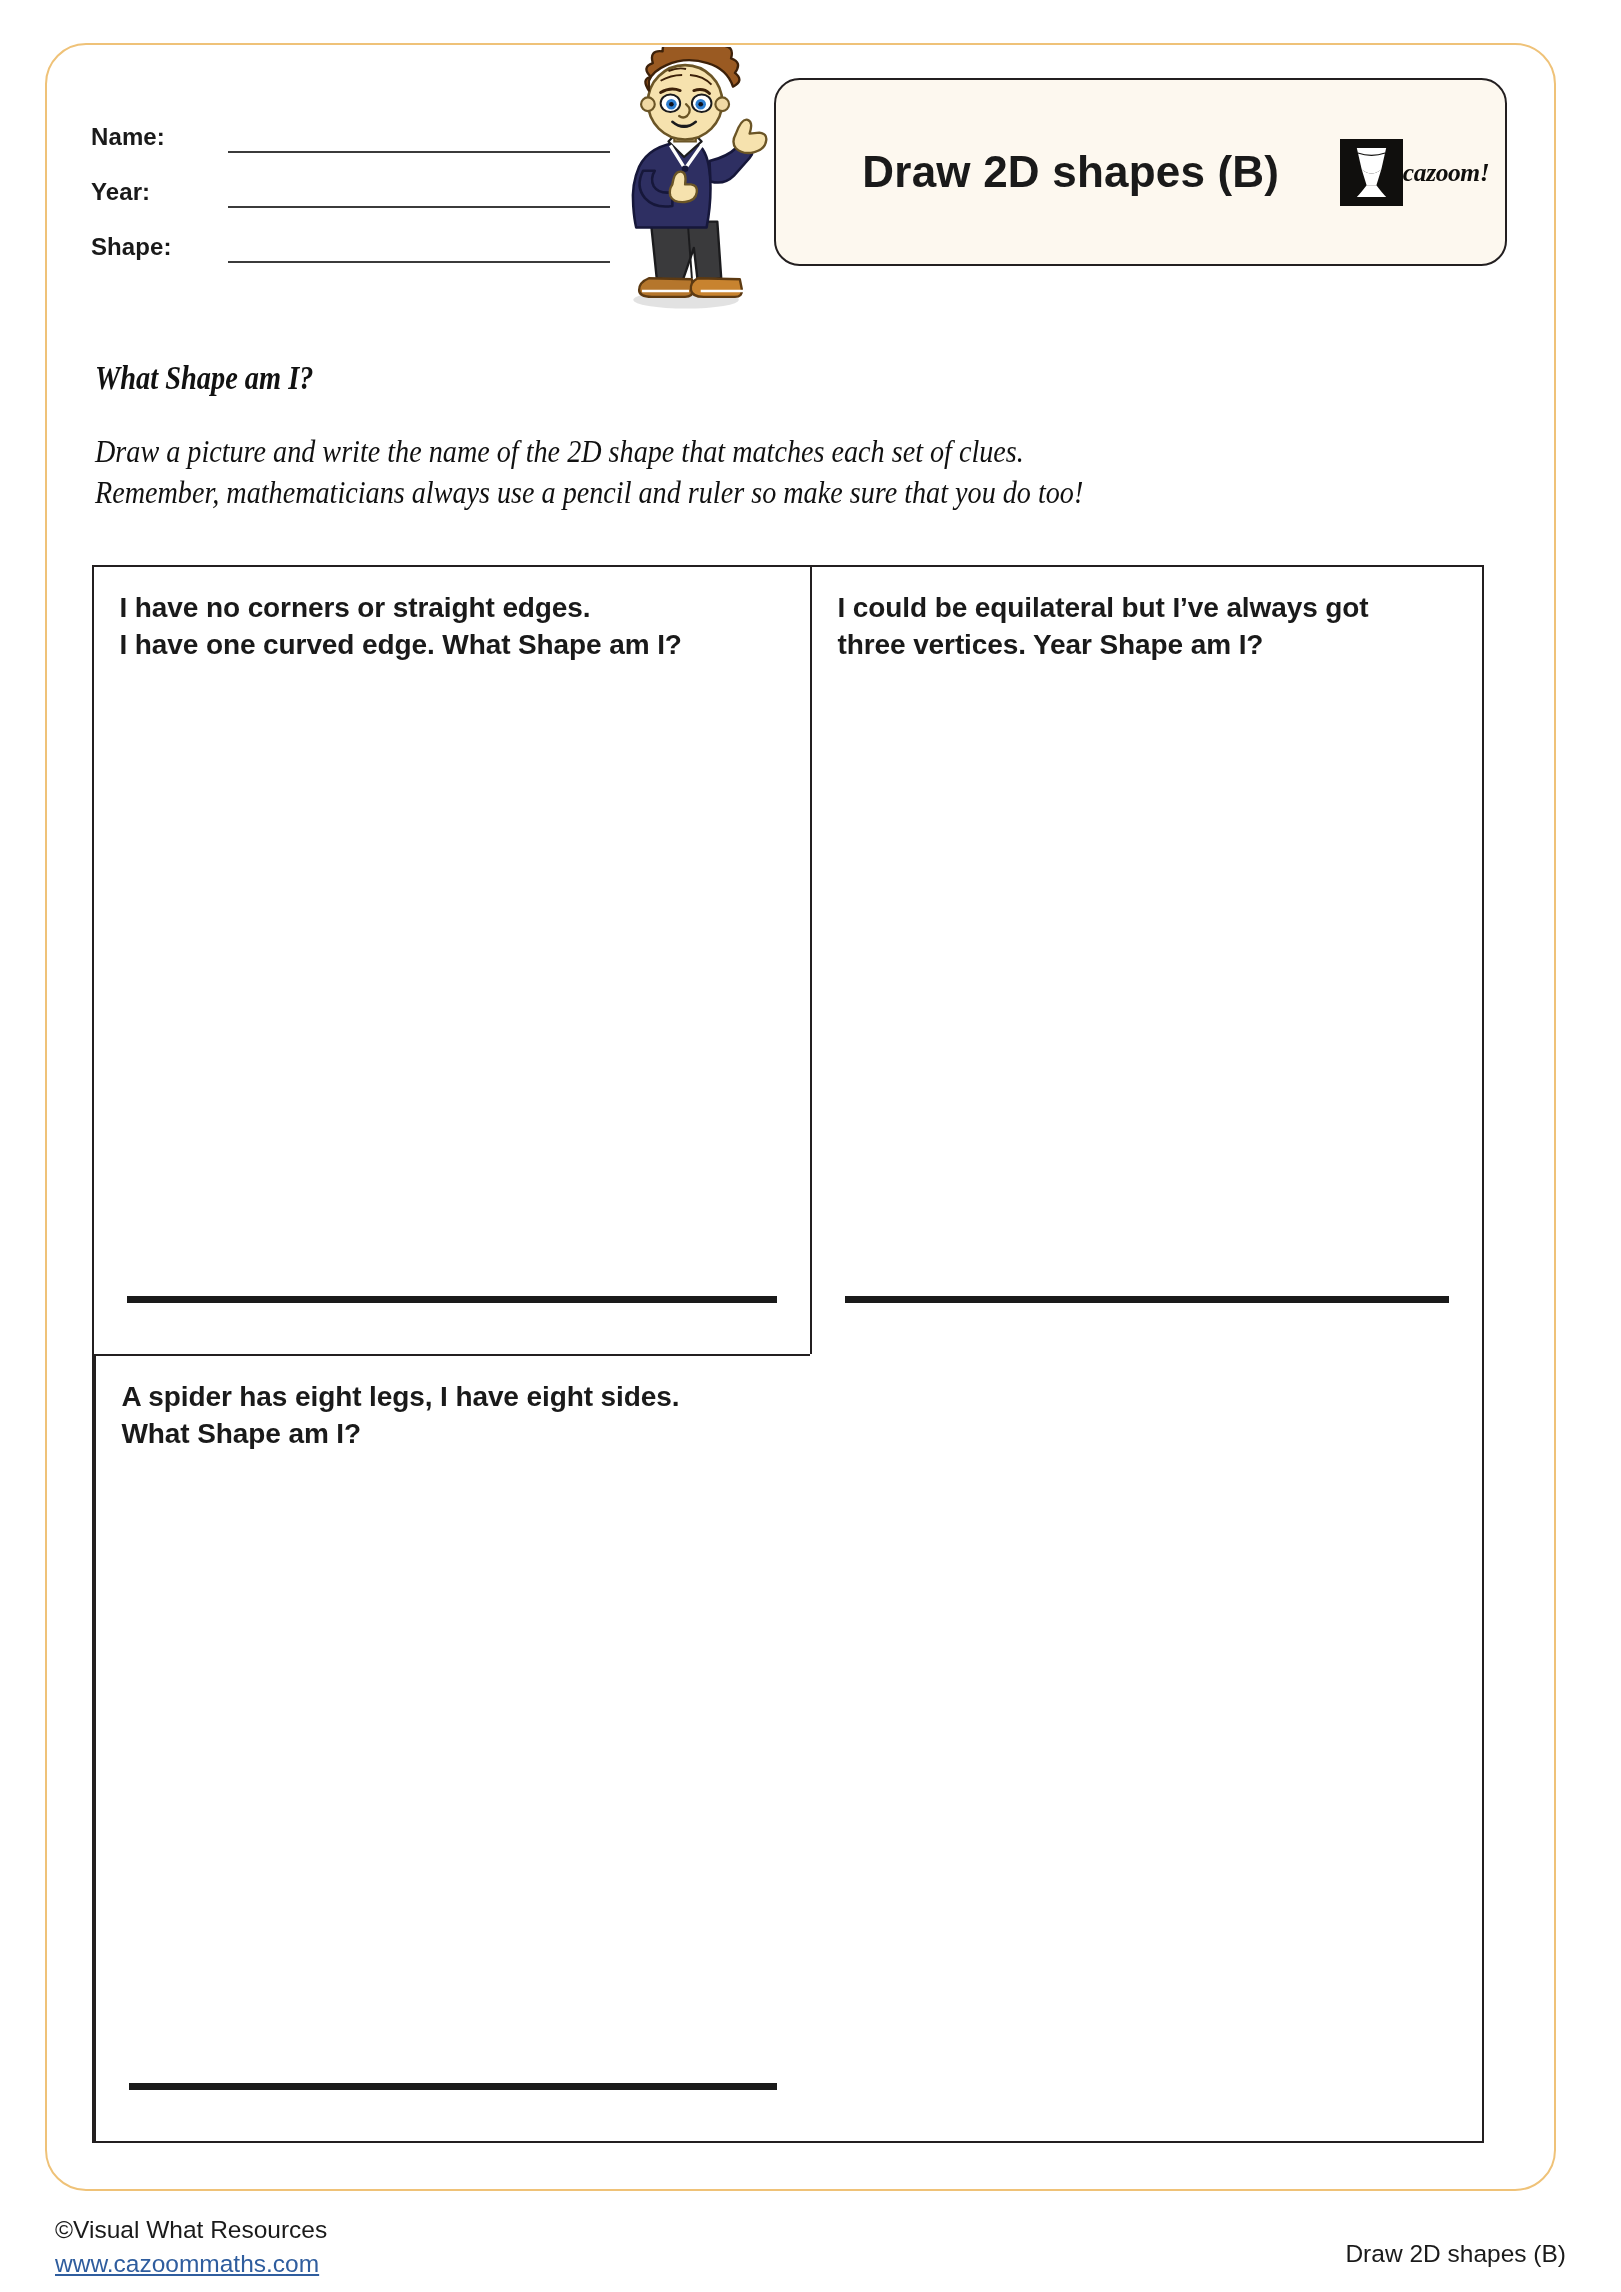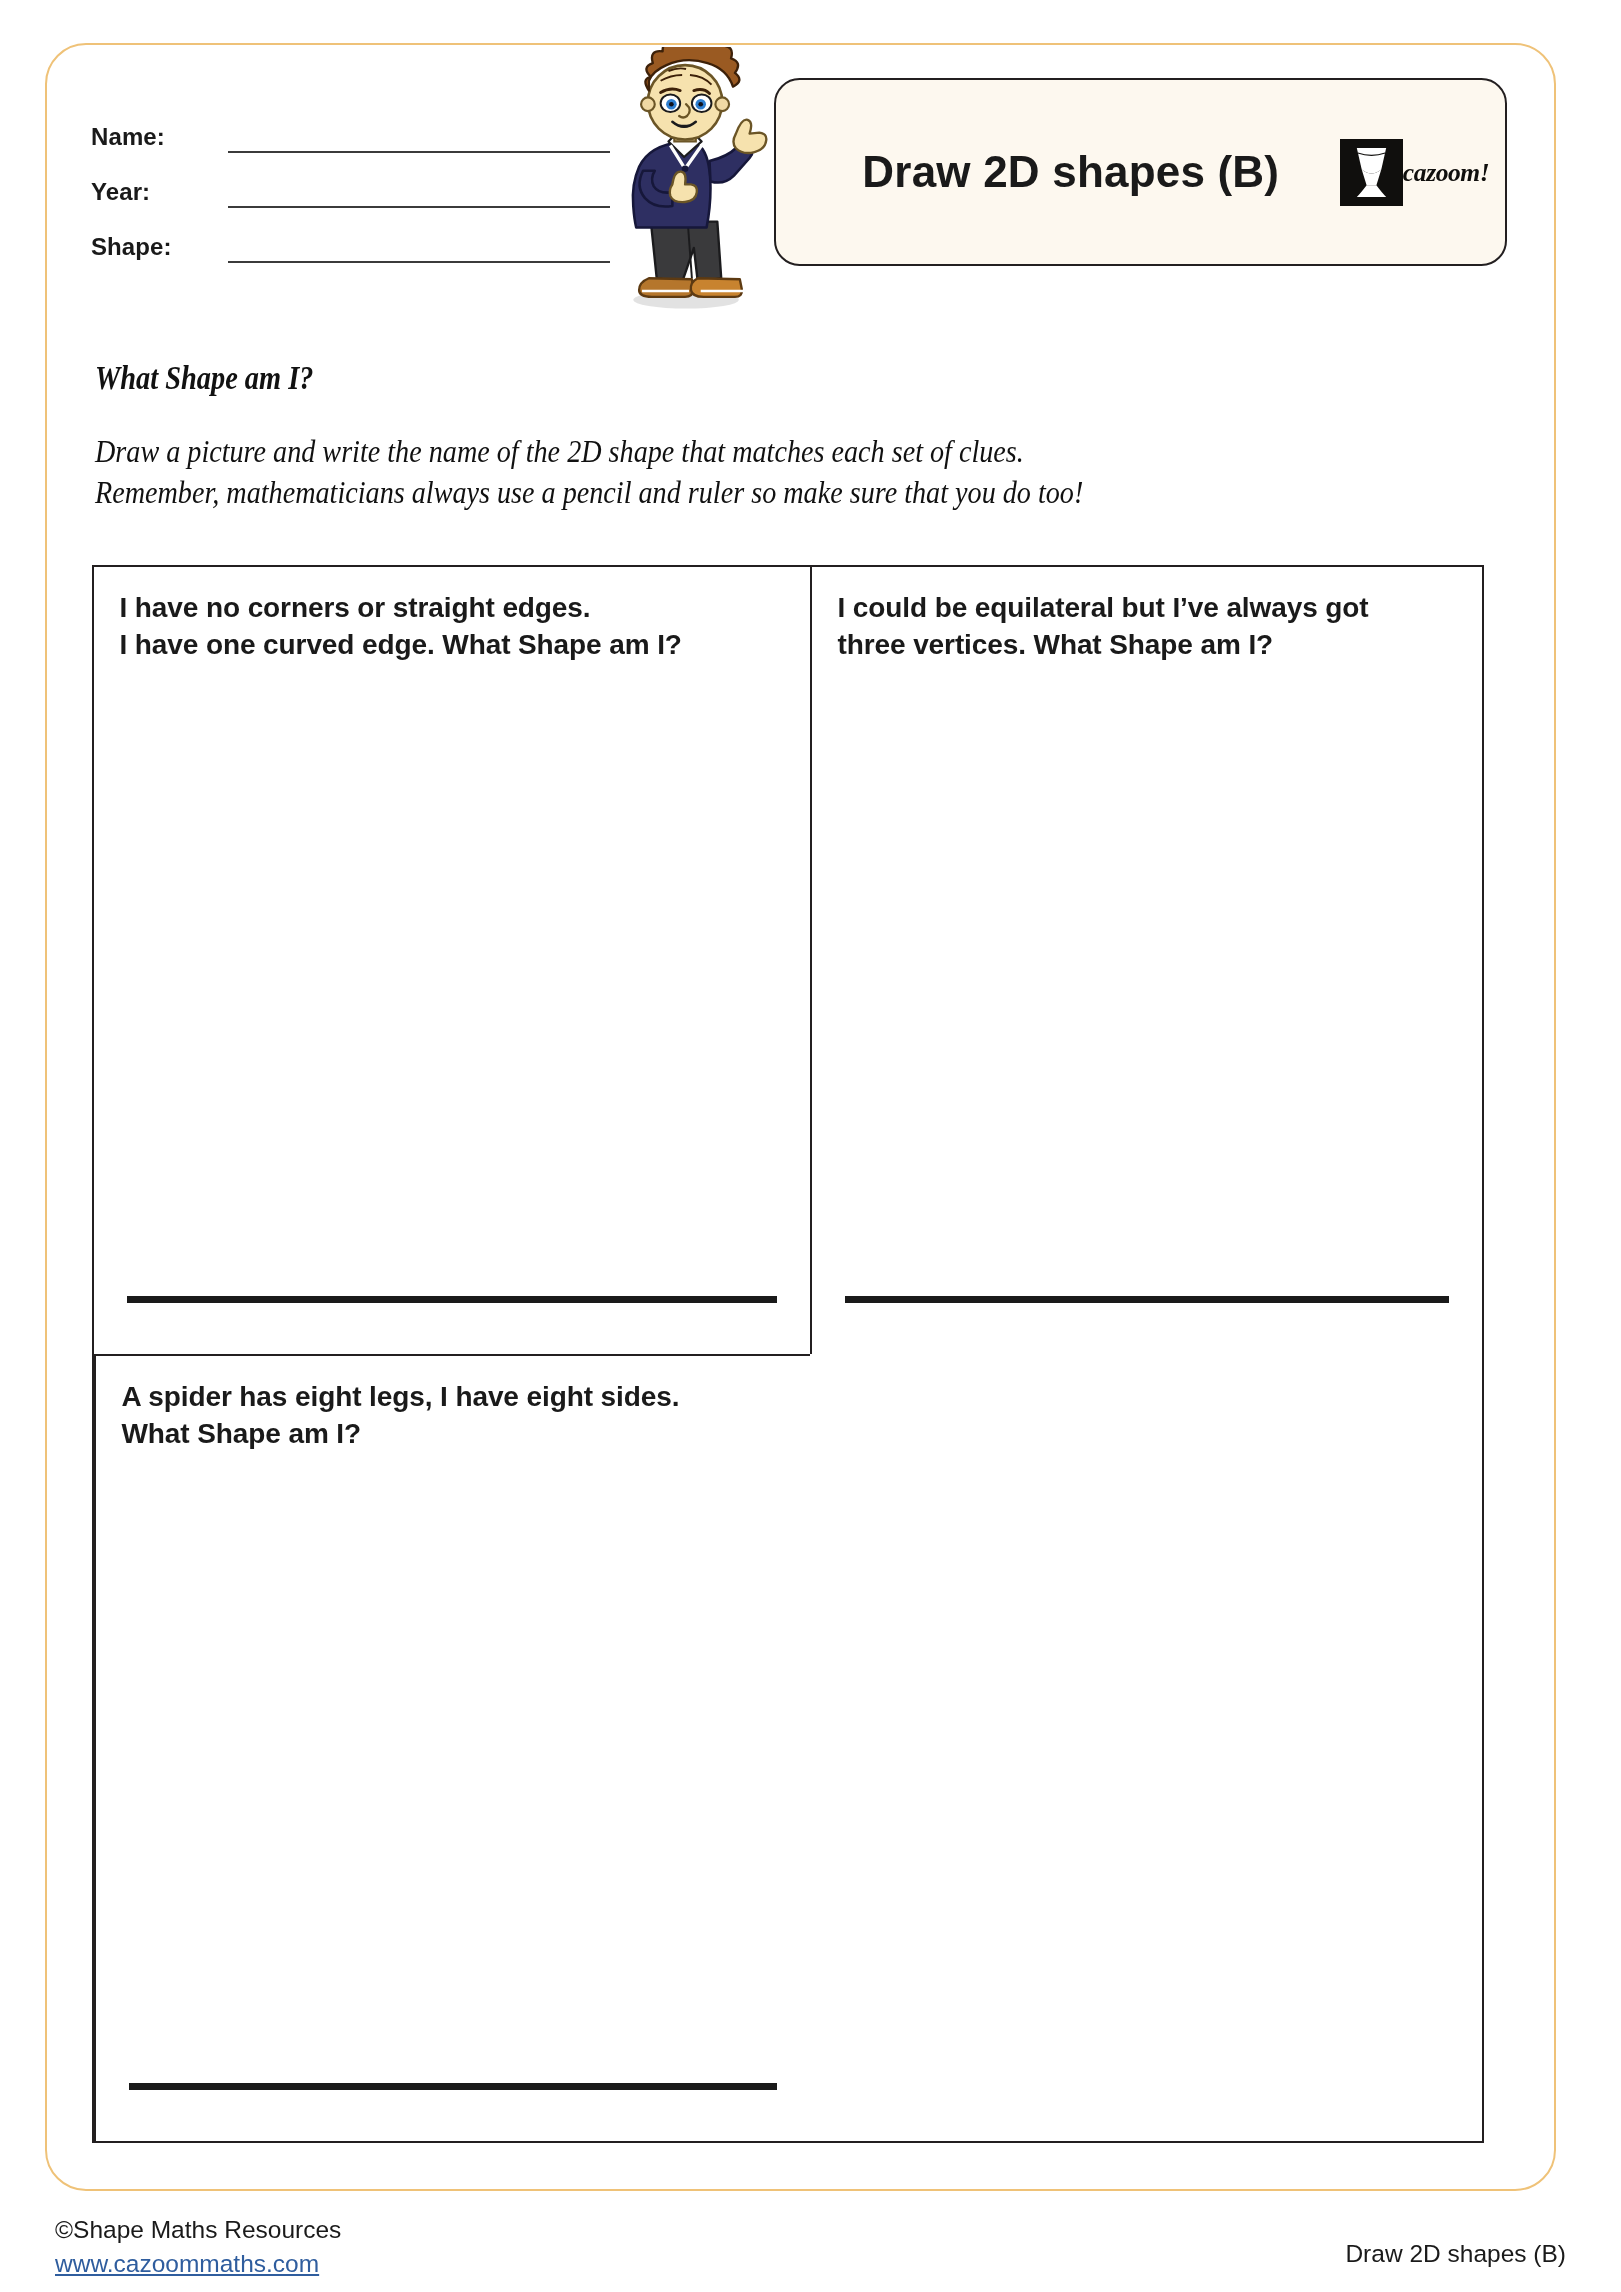--- a/index.html
+++ b/index.html
@@ -303,34 +303,34 @@
     <div class="q-clue">
       <div>I have no corners or straight edges.</div>
       <div>I have one curved edge. What Shape am I?</div>
     </div>
     <div class="answer-rule"></div>
   </div>
 
   <div class="q-cell col-right row-top">
     <div class="q-clue">
       <div>I could be equilateral but I’ve always got</div>
-      <div>three vertices. What Shape am I?</div>
+      <div>three vertices. Year Shape am I?</div>
     </div>
     <div class="answer-rule"></div>
   </div>
 
 
   <div class="q-cell col-right row-bottom">
     <div class="q-clue">
       <div>A spider has eight legs, I have eight sides.</div>
       <div>What Shape am I?</div>
     </div>
     <div class="answer-rule"></div>
   </div>
 
 </div>
 
 <div id="footer-left">
-  <div id="copyright-text">©Shape Maths Resources</div>
+  <div id="copyright-text">©Visual What Resources</div>
   <a id="site-link" href="#">www.cazoommaths.com</a>
 </div>
 <div id="footer-right">Draw 2D shapes (B)</div>
 
 
 </body></html>

